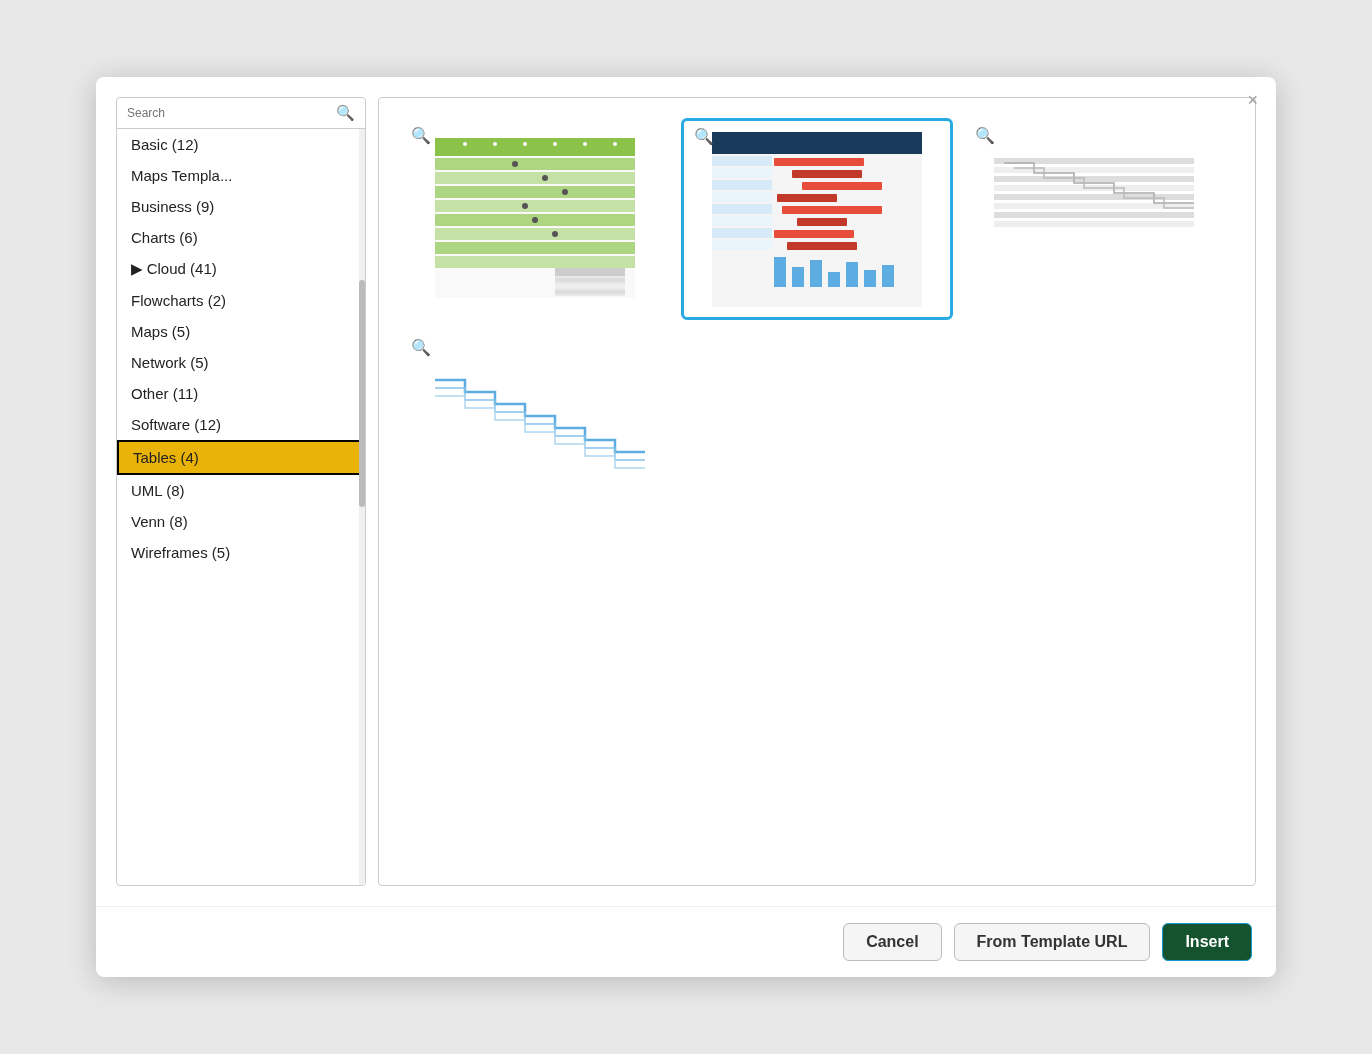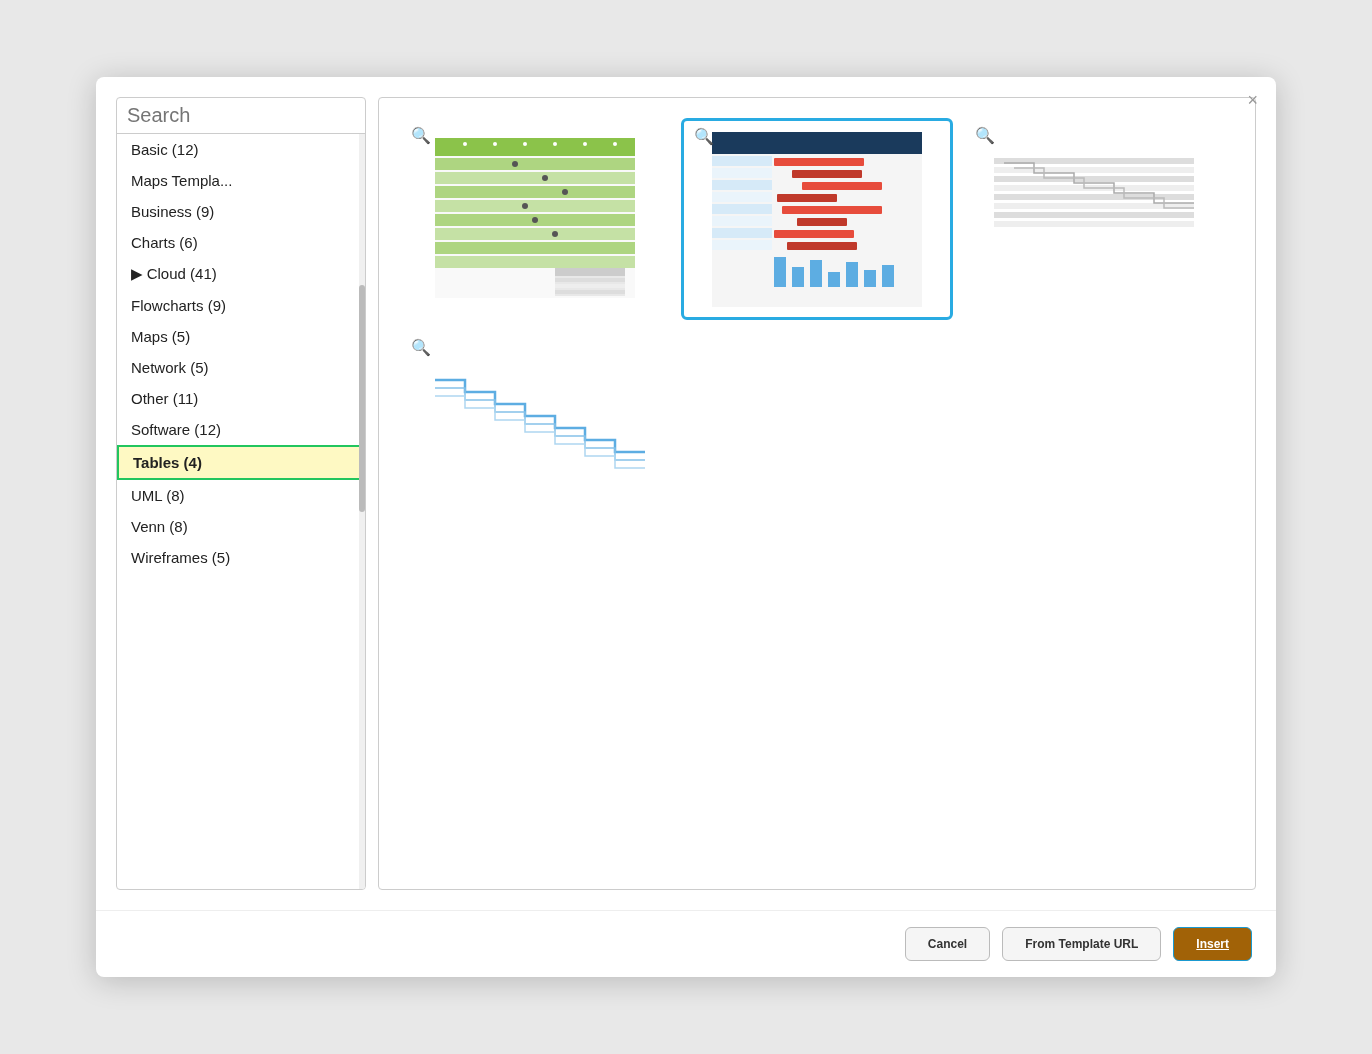--- a/index.html
+++ b/index.html
@@ -51,21 +51,21 @@
       display: flex;
       align-items: center;
       border-bottom: 1px solid #ccc;
       padding: 6px 10px;
       gap: 6px;
     }
     .search-input {
       flex: 1;
       border: none;
       outline: none;
-      font-size: 20px;
+      font-size: 12px;
       color: #555;
       background: transparent;
     }
     .search-icon {
       color: #999;
       font-size: 15px;
     }
     .sidebar-list {
       flex: 1;
       overflow-y: auto;
@@ -75,23 +75,22 @@
       padding: 7px 14px;
       font-size: 15px;
       color: #222;
       cursor: pointer;
       user-select: none;
     }
     .sidebar-item.selected {
       background: #e8f4fb;
     }
     .sidebar-item.selected-highlighted {
-      background: #fef9c3;
-      border: 2px solid #22c55e;
-      font-weight: bold;
+      background: #eab308;
+      border: 2px solid #000000;
     }
     .sidebar-scrollbar {
       position: absolute;
       right: 0;
       top: 0;
       width: 6px;
       height: 100%;
       background: #f0f0f0;
     }
     .sidebar-scrollbar-thumb {
@@ -159,32 +158,31 @@
     .dialog-footer {
       padding: 16px 24px;
       display: flex;
       justify-content: flex-end;
       gap: 12px;
       border-top: 1px solid #eee;
     }
     .btn {
       padding: 9px 22px;
       border-radius: 6px;
-      font-size: 12px;
+      font-size: 16px;
       font-weight: 600;
       cursor: pointer;
       border: 1px solid #bbb;
       background: #f5f5f5;
       color: #333;
     }
     .btn-primary {
-      background: #a16207;
+      background: #14532d;
       color: #fff;
       border-color: #1a99d0;
-      text-decoration: underline;
     }
   </style>
 </head>
 <body>
 
 <div class="dialog">
   <button class="close-btn">×</button>
 
   <div class="dialog-body">
 
@@ -193,21 +191,21 @@
         <input class="search-input" type="text" placeholder="Search" style="">
         <span class="search-icon">🔍</span>
       </div>
       <div class="sidebar-list" id="sidebar-list" style="position: relative;">
 
       <div class="sidebar-item">Basic (12)</div>
           <div class="sidebar-item">Maps Templa...</div>
           <div class="sidebar-item">Business (9)</div>
           <div class="sidebar-item">Charts (6)</div>
           <div class="sidebar-item">▶ Cloud (41)</div>
-          <div class="sidebar-item">Flowcharts (9)</div>
+          <div class="sidebar-item">Flowcharts (2)</div>
           <div class="sidebar-item">Maps (5)</div>
           <div class="sidebar-item">Network (5)</div>
           <div class="sidebar-item">Other (11)</div>
           <div class="sidebar-item">Software (12)</div>
           <div class="sidebar-item selected selected-highlighted">Tables (4)</div>
           <div class="sidebar-item">UML (8)</div>
           <div class="sidebar-item">Venn (8)</div>
           <div class="sidebar-item">Wireframes (5)</div>
           <div class="sidebar-scrollbar">
             <div class="sidebar-scrollbar-thumb"></div>

